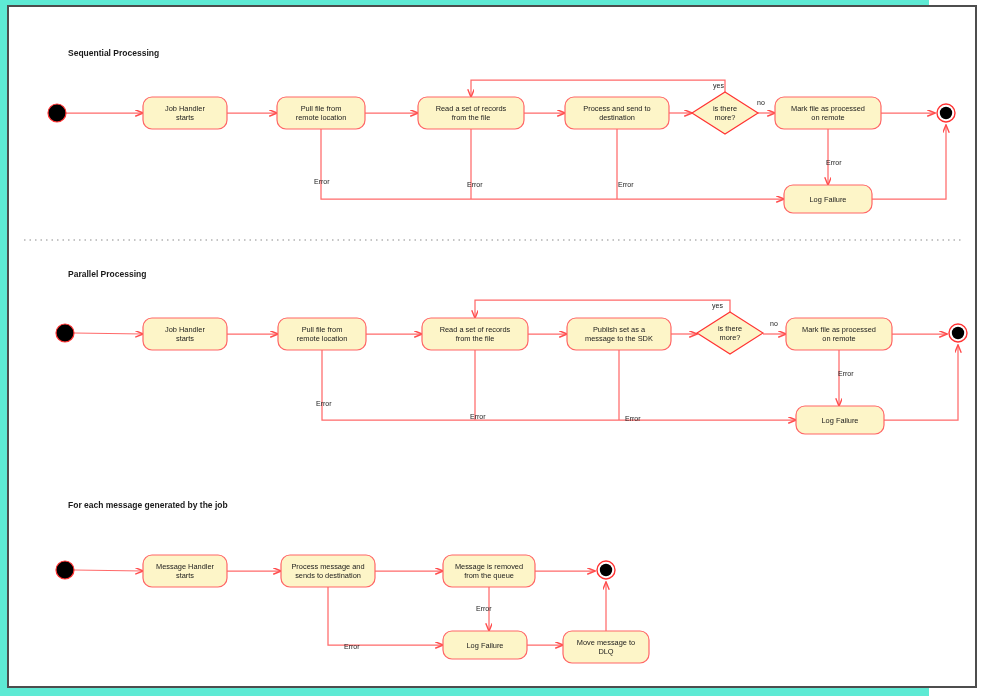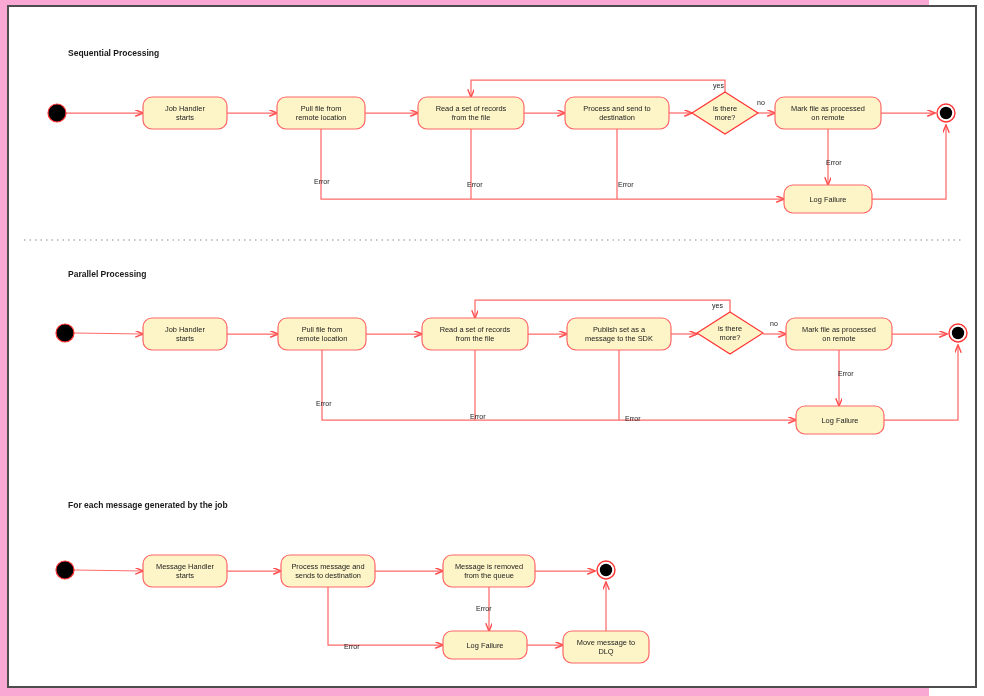--- a/index.html
+++ b/index.html
@@ -1,18 +1,18 @@
 <!DOCTYPE html>
 <html><head>
 <meta charset="utf-8">
 <style>
   html,body{margin:0;padding:0;background:#ffffff;}
   body{width:984px;height:696px;overflow:hidden;
        font-family:"Liberation Sans","DejaVu Sans",sans-serif;}
-  #canvas{position:relative;width:929px;height:696px;background:#f9a8d4;}
+  #canvas{position:relative;width:929px;height:696px;background:#5eead4;}
   #page-border{position:absolute;left:7px;top:5px;width:970px;height:683px;
        border:2px solid #4d4d4d;box-sizing:border-box;background:#ffffff;}
   svg#diagram{position:absolute;left:0;top:0;width:984px;height:696px;}
   .sect-title{font-size:8.5px;font-weight:bold;fill:#1a1a1a;
        font-family:"Liberation Sans","DejaVu Sans",sans-serif;}
   .node-label{font-size:7.4px;fill:#1a1a1a;text-anchor:middle;
        font-family:"Liberation Sans","DejaVu Sans",sans-serif;}
   .edge-label{font-size:7px;fill:#1a1a1a;
        font-family:"Liberation Sans","DejaVu Sans",sans-serif;}
   .act-shape{fill:#fdf5c8;stroke:#ff6666;stroke-width:1.2;}

